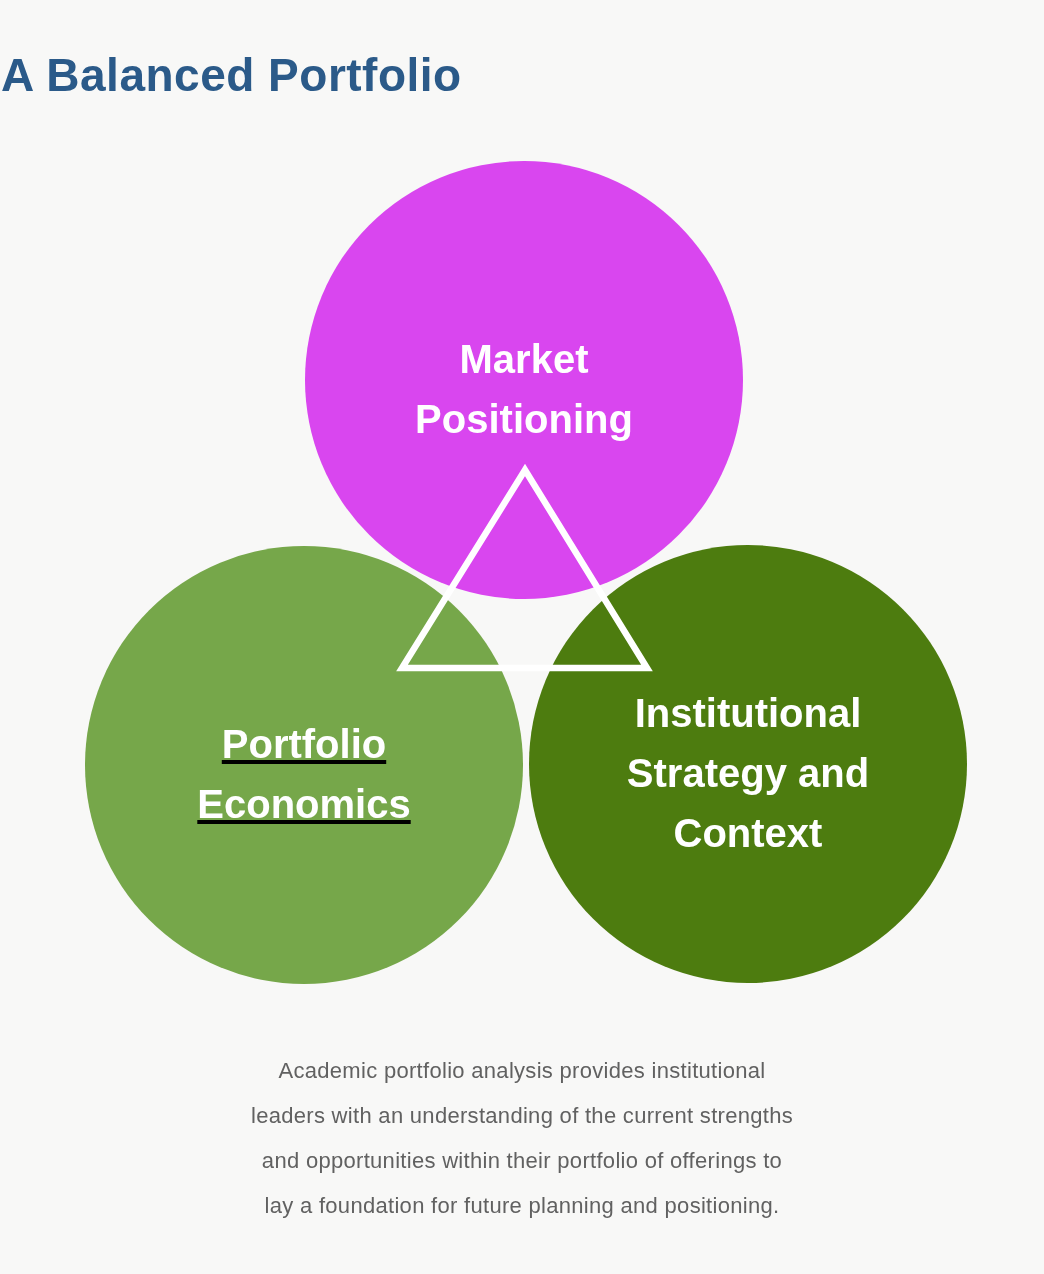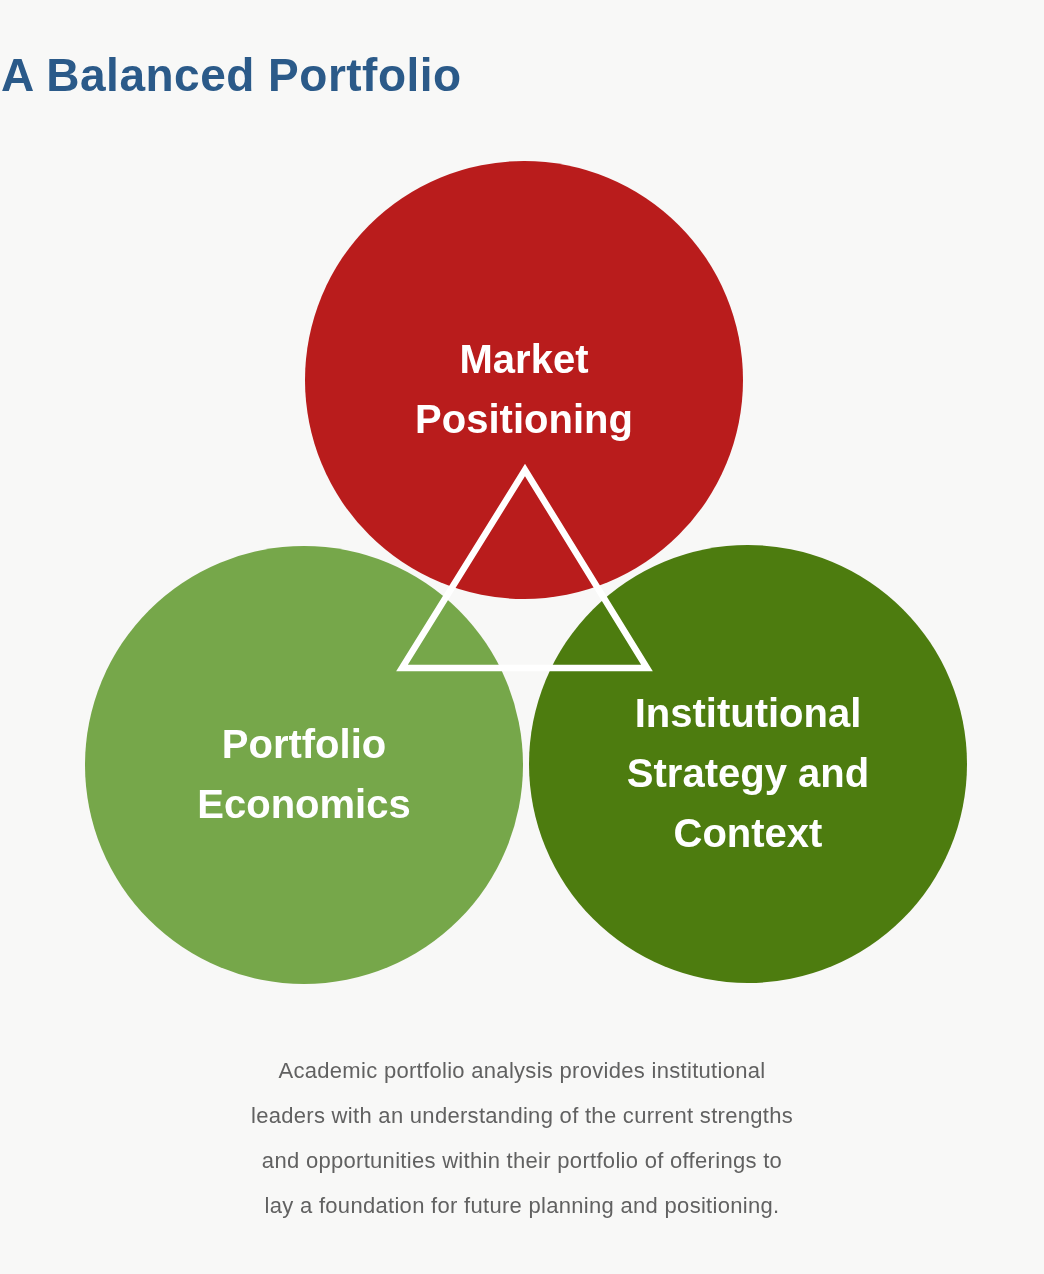--- a/index.html
+++ b/index.html
@@ -73,26 +73,26 @@
 </style>
 </head>
 <body>
 
 <div class="canvas" style="background-color: rgb(248, 248, 247);">
 
   <h1 class="page-title" style="color: rgb(43, 90, 137);">A Balanced Portfolio</h1>
 
   <div class="diagram">
 
-    <div class="circle circle-market" style="background-color: #b91c1c;">
+    <div class="circle circle-market" style="background-color: #d946ef;">
       <span class="circle-label" style="color: rgb(255, 255, 255);">Market
 Positioning</span>
     </div>
 
-    <div class="circle circle-economics" style="background-color: rgb(118, 167, 74);">
+    <div class="circle circle-economics" style="background-color: rgb(118, 167, 74); text-decoration: underline;">
       <span class="circle-label" style="color: rgb(255, 255, 255);">Portfolio
 Economics</span>
     </div>
 
     <div class="circle circle-strategy" style="background-color: #4d7c0f;">
       <span class="circle-label" style="color: rgb(255, 255, 255);">Institutional
 Strategy and
 Context</span>
     </div>
 

